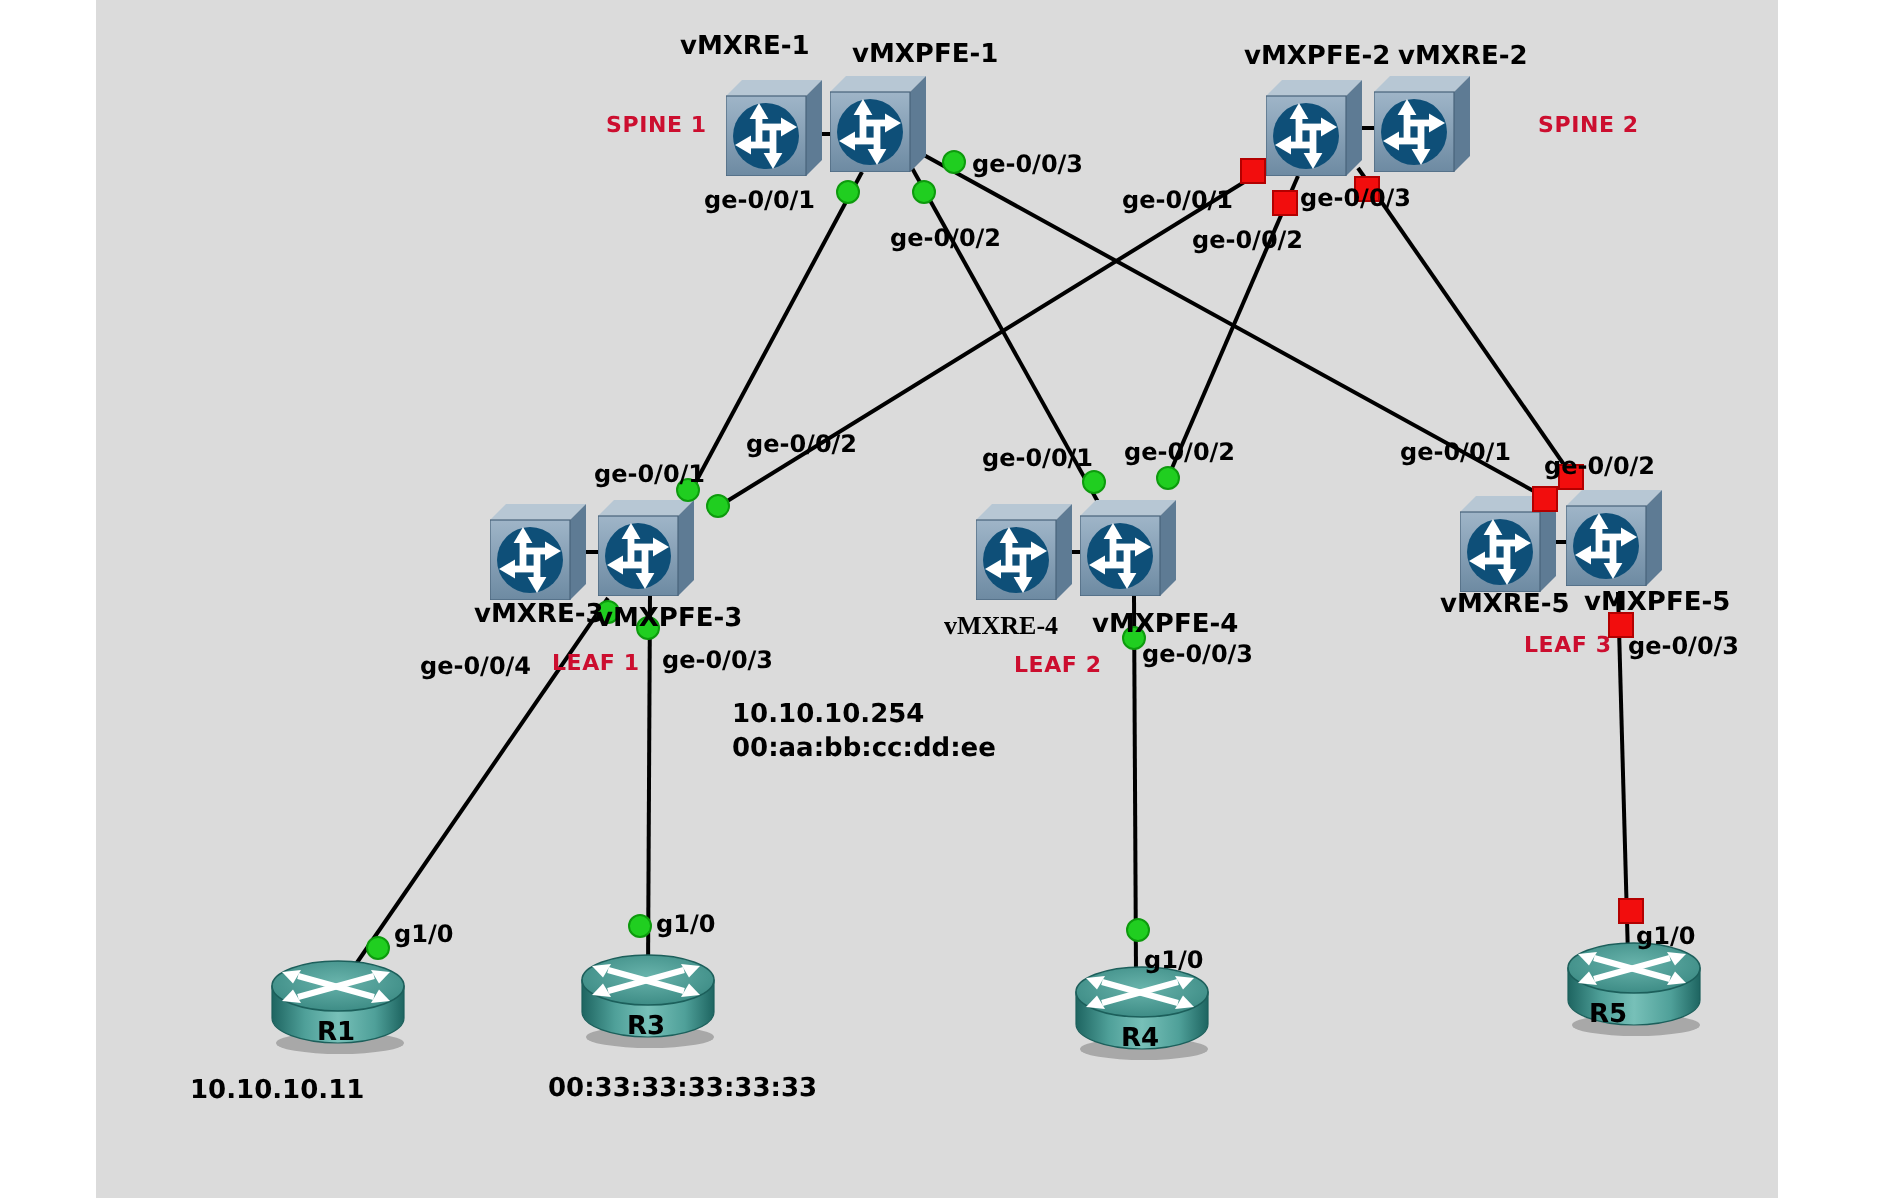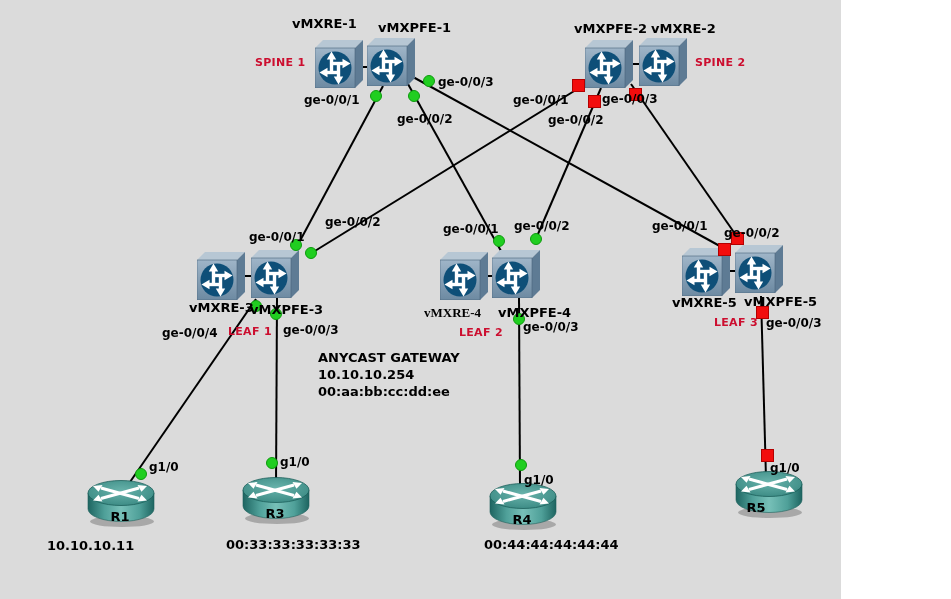--- a/index.html
+++ b/index.html
@@ -1,18 +1,18 @@
 <!DOCTYPE html>
 <html><head>
 <meta charset="utf-8">
 <style>
   html,body{margin:0;padding:0;}
   .canvas{
     position:relative;width:841px;height:599px;background:#dbdbdb;
-    font-family:"DejaVu Sans","Liberation Sans",sans-serif;overflow:hidden;
+    font-family:"DejaVu Sans","Liberation Sans",sans-serif;overflow:hidden;margin-left:48px;
   }
   #links-layer{position:absolute;left:0;top:0;z-index:1;}
   .node{position:absolute;z-index:2;}
   .node svg{display:block;}
   .status{position:absolute;z-index:4;box-sizing:border-box;}
   .status-up{width:12px;height:12px;border-radius:50%;background:#20ce20;border:1px solid #0d9a0d;}
   .status-down{width:13px;height:13px;background:#f20d0d;border:1px solid #b30000;}
   .lbl{position:absolute;z-index:5;white-space:nowrap;color:#000;font-weight:700;}
   .node-label{font-size:13px;}
   .router-label{font-size:13px;text-align:center;}
@@ -172,21 +172,21 @@
         </svg>
       </div>
       <div class="lbl router-label" style="left: 486px; top: 512px; width: 72px;">R4</div>
       <div class="node" style="left: 732px; top: 469px;">
         <svg width="72" height="50" viewBox="0 0 72 50">
           <use href="#cisco-router-icon"></use>
         </svg>
       </div>
       <div class="lbl router-label" style="left: 720px; top: 500px; width: 72px;">R5</div>
       <div class="lbl zone-label" style="left: 255px; top: 56px; color: rgb(204, 14, 47);">SPINE 1</div>
-      <div class="lbl zone-label" style="left: 695px; top: 56px; color: rgb(204, 14, 47);">SPINE 2</div>
+      <div class="lbl zone-label" style="left: 721px; top: 56px; color: rgb(204, 14, 47);">SPINE 2</div>
       <div class="lbl zone-label" style="left: 228px; top: 325px; color: rgb(204, 14, 47);">LEAF 1</div>
       <div class="lbl zone-label" style="left: 459px; top: 326px; color: rgb(204, 14, 47);">LEAF 2</div>
       <div class="lbl zone-label" style="left: 714px; top: 316px; color: rgb(204, 14, 47);">LEAF 3</div>
       <div class="lbl iface-label" style="left: 304px; top: 93px;">ge-0/0/1</div>
       <div class="lbl iface-label" style="left: 397px; top: 112px;">ge-0/0/2</div>
       <div class="lbl iface-label" style="left: 438px; top: 75px;">ge-0/0/3</div>
       <div class="lbl iface-label" style="left: 513px; top: 93px;">ge-0/0/1</div>
       <div class="lbl iface-label" style="left: 548px; top: 113px;">ge-0/0/2</div>
       <div class="lbl iface-label" style="left: 602px; top: 92px;">ge-0/0/3</div>
       <div class="lbl iface-label" style="left: 249px; top: 230px;">ge-0/0/1</div>
@@ -217,27 +217,25 @@
       <div class="status status-up" title="R3 g1/0" style="left: 266px; top: 457px;"></div>
       <div class="status status-up" title="R4 g1/0" style="left: 515px; top: 459px;"></div>
       <div class="status status-down" title="vMXPFE-2 ge-0/0/1" style="left: 571.5px; top: 78.5px;"></div>
       <div class="status status-down" title="vMXPFE-2 ge-0/0/2" style="left: 587.5px; top: 94.5px;"></div>
       <div class="status status-down" title="vMXPFE-2 ge-0/0/3" style="left: 628.5px; top: 87.5px;"></div>
       <div class="status status-down" title="vMXPFE-5 ge-0/0/1" style="left: 717.5px; top: 242.5px;"></div>
       <div class="status status-down" title="vMXPFE-5 ge-0/0/2" style="left: 730.5px; top: 231.5px;"></div>
       <div class="status status-down" title="vMXPFE-5 ge-0/0/3" style="left: 755.5px; top: 305.5px;"></div>
       <div class="status status-down" title="R5 g1/0" style="left: 760.5px; top: 448.5px;"></div>
       <div class="text-block" style="left: 318px; top: 349px;">
-        <div>ANYCAST GATEWAY</div>
         <div>10.10.10.254</div>
         <div>00:aa:bb:cc:dd:ee</div>
       </div>
       <div class="text-block" style="left: 47px; top: 537px;">
         <div>10.10.10.11</div>
       </div>
       <div class="text-block" style="left: 226px; top: 536px;">
         <div>00:33:33:33:33:33</div>
       </div>
       <div class="text-block" style="left: 484px; top: 536px;">
-        <div>00:44:44:44:44:44</div>
       </div>
     </div>
 </div>
 
 </body></html>

